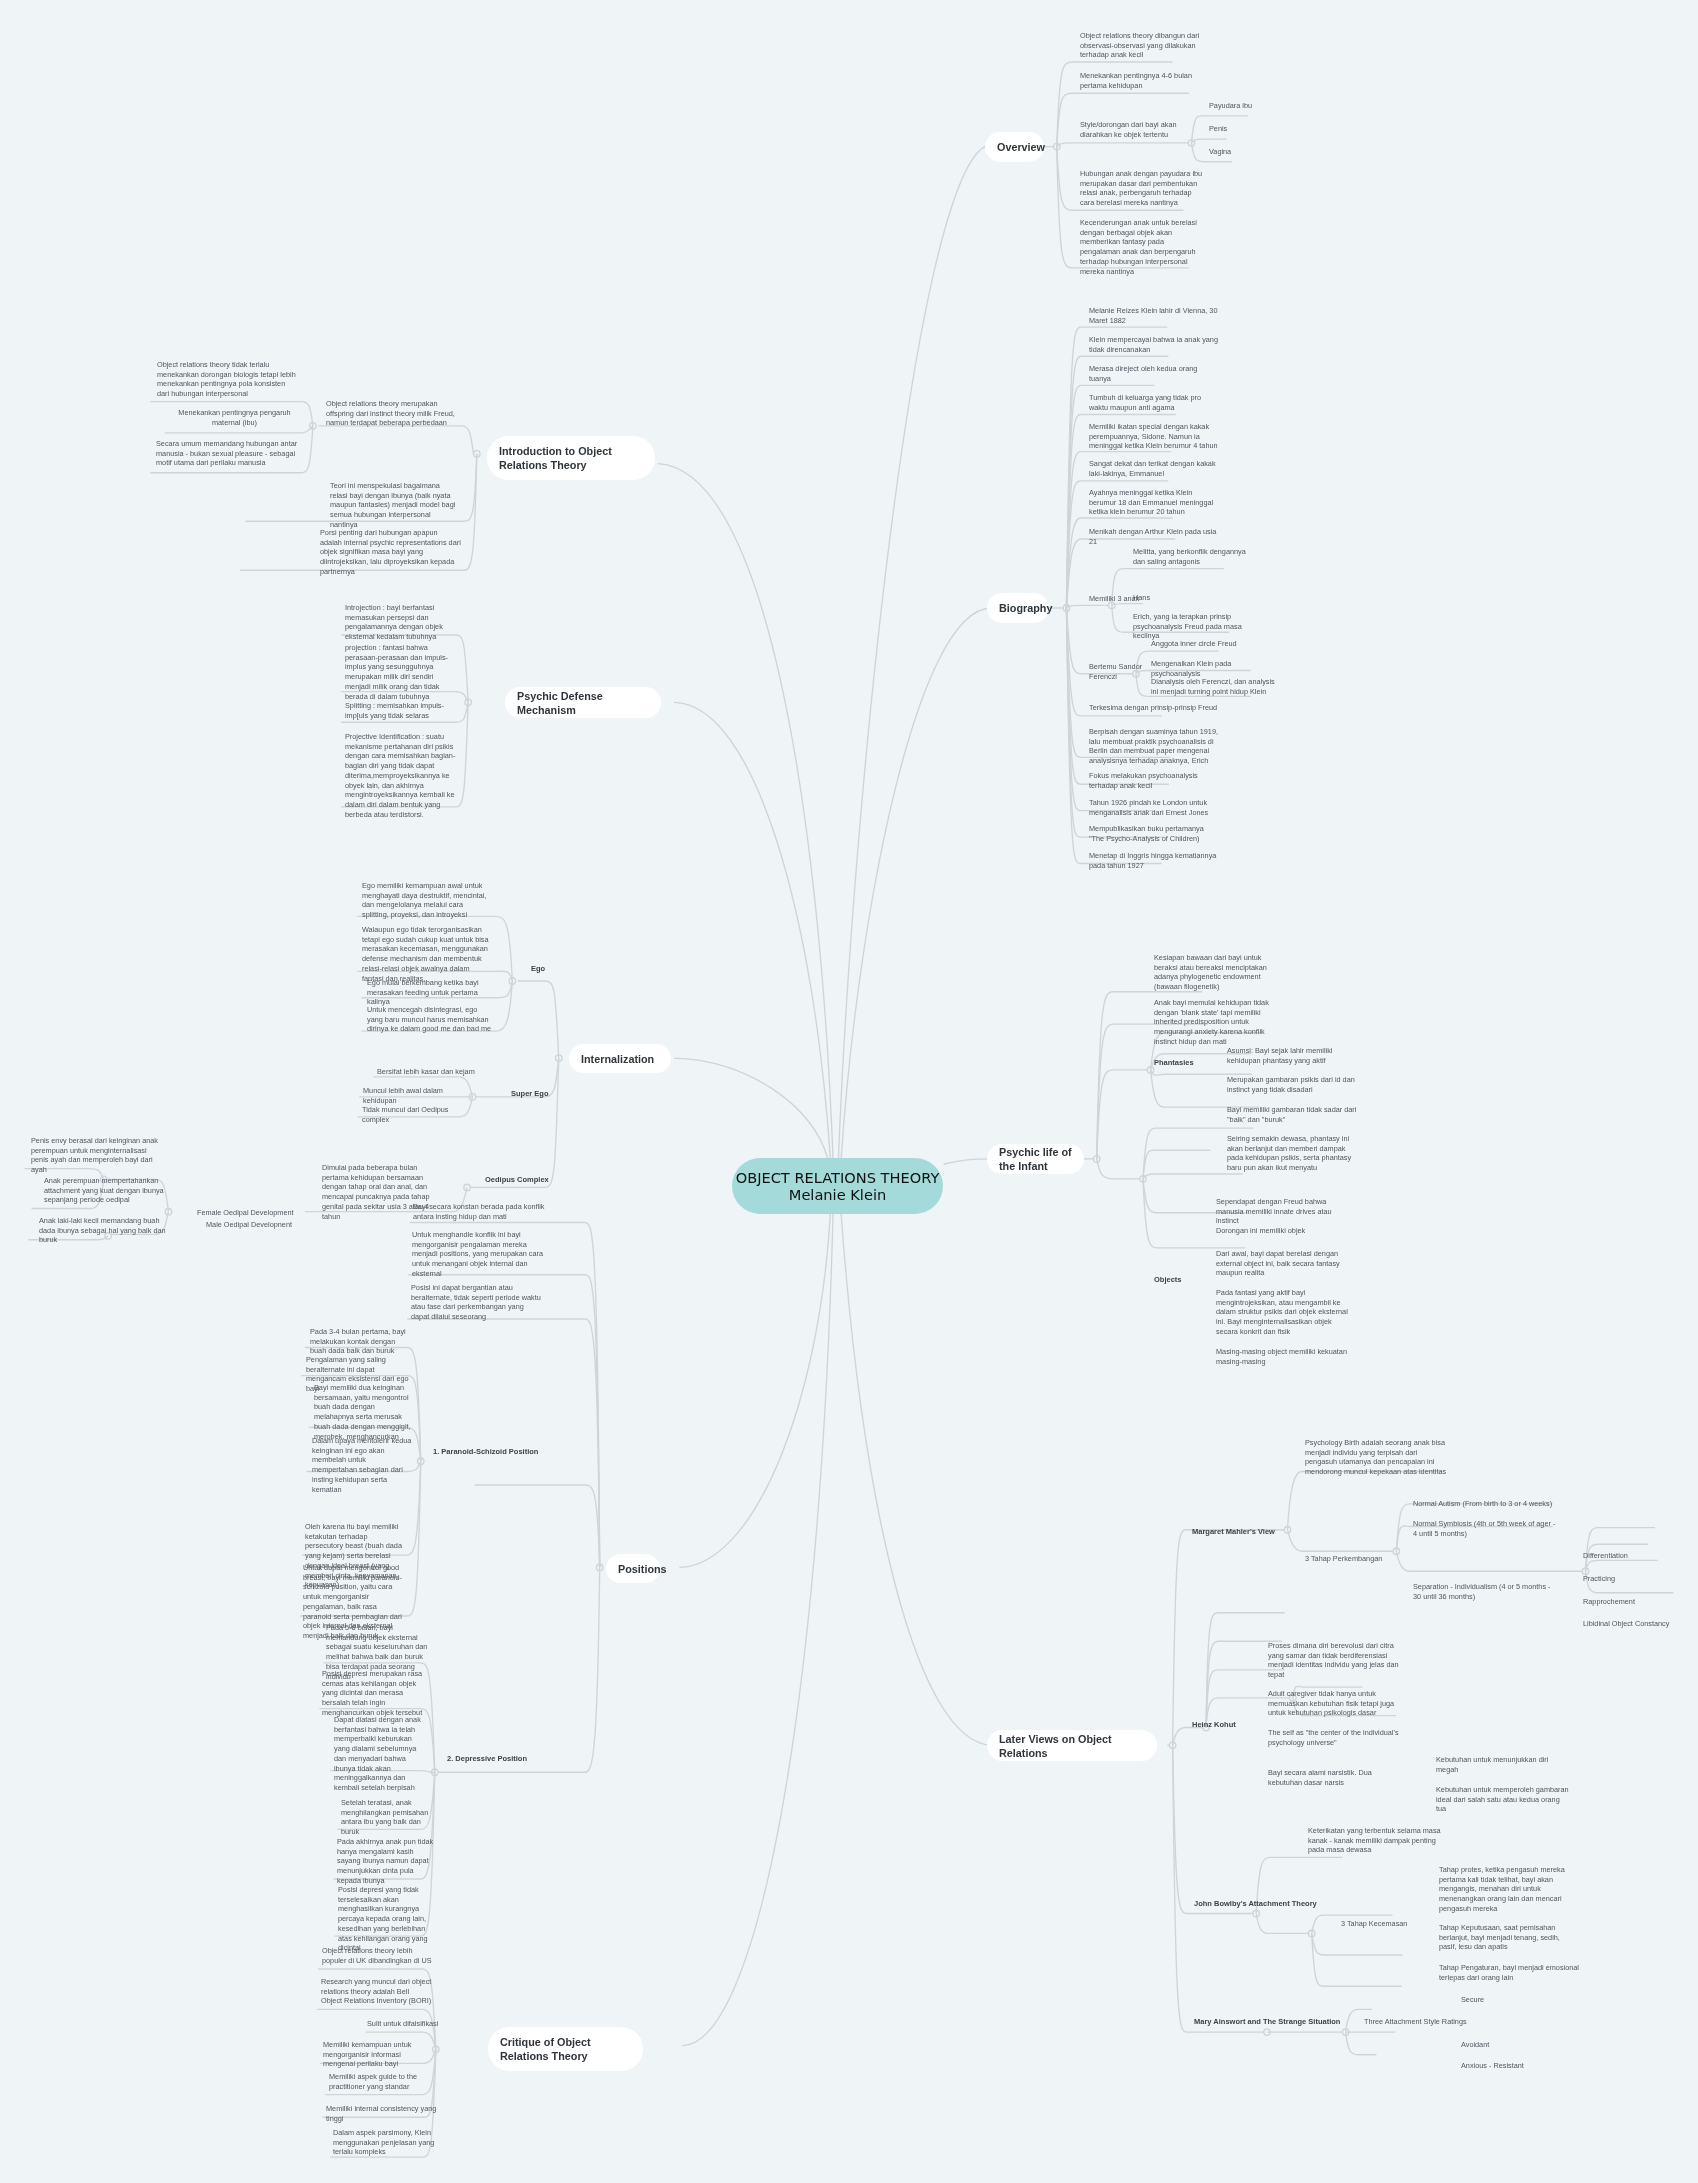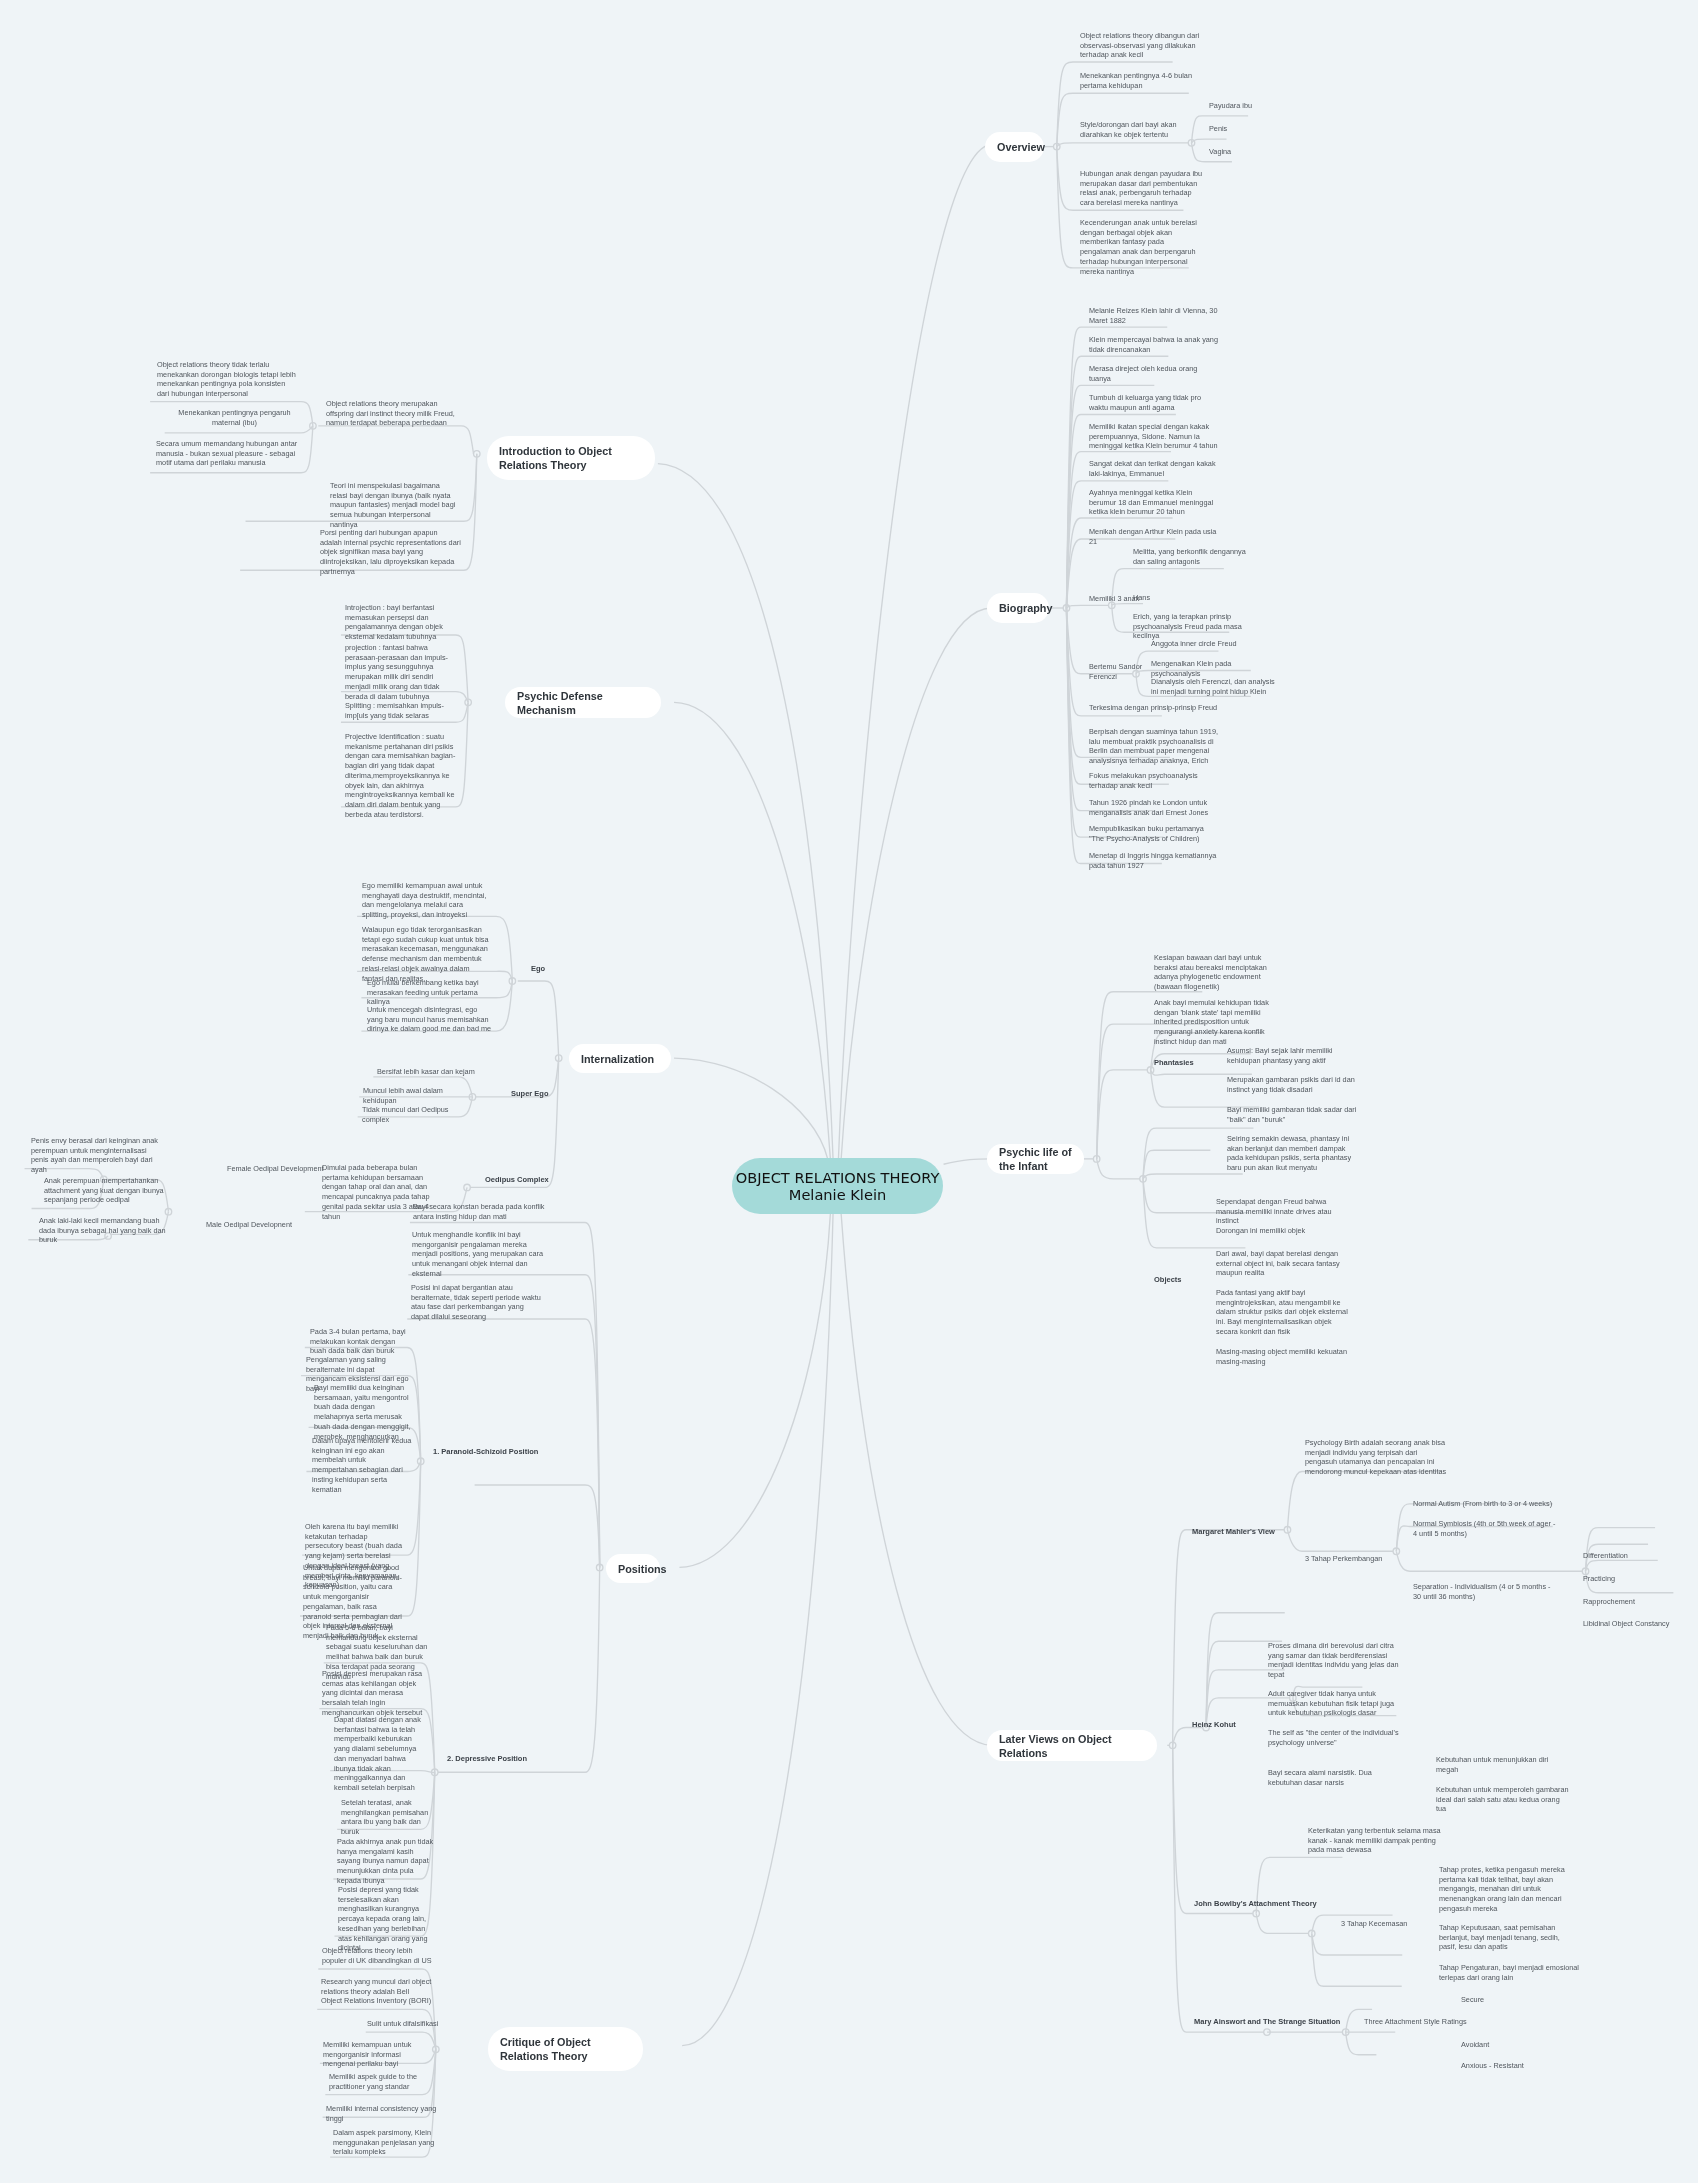--- a/index.html
+++ b/index.html
@@ -318,21 +318,21 @@
 <div class="t" style="left:362px;top:881px;width:127px;">Ego memiliki kemampuan awal untuk menghayati daya destruktif, mencintai, dan mengelolanya melalui cara splitting, proyeksi, dan introyeksi</div>
 <div class="t" style="left:362px;top:925px;width:127px;">Walaupun ego tidak terorganisasikan tetapi ego sudah cukup kuat untuk bisa merasakan kecemasan, menggunakan defense mechanism dan membentuk relasi-relasi objek awalnya dalam fantasi dan realitas.</div>
 <div class="t" style="left:367px;top:978px;width:127px;">Ego mulai berkembang ketika bayi merasakan feeding untuk pertama kalinya</div>
 <div class="t" style="left:367px;top:1005px;width:127px;">Untuk mencegah disintegrasi, ego yang baru muncul harus memisahkan dirinya ke dalam good me dan bad me</div>
 <div class="t b" style="left:511px;top:1089px;">Super Ego</div>
 <div class="t" style="left:377px;top:1067px;width:108px;">Bersifat lebih kasar dan kejam</div>
 <div class="t" style="left:363px;top:1086px;width:108px;">Muncul lebih awal dalam kehidupan</div>
 <div class="t" style="left:362px;top:1105px;width:108px;">Tidak muncul dari Oedipus complex</div>
 <div class="t b" style="left:485px;top:1175px;">Oedipus Complex</div>
 <div class="t" style="left:322px;top:1163px;width:124px;">Dimulai pada beberapa bulan pertama kehidupan bersamaan dengan tahap oral dan anal, dan mencapai puncaknya pada tahap genital pada sekitar usia 3 atau 4 tahun</div>
-<div class="t" style="left:197px;top:1164px;width:97px;margin-left:30px;">Female Oedipal Development</div>
+<div class="t" style="left:197px;top:1208px;width:97px;">Female Oedipal Development</div>
 <div class="t" style="left:31px;top:1136px;width:129px;">Penis envy berasal dari keinginan anak perempuan untuk menginternalisasi penis ayah dan memperoleh bayi dari ayah</div>
 <div class="t" style="left:44px;top:1176px;width:124px;">Anak perempuan mempertahankan attachment yang kuat dengan ibunya sepanjang periode oedipal</div>
 <div class="t" style="left:206px;top:1220px;width:92px;">Male Oedipal Developnent</div>
 <div class="t" style="left:39px;top:1216px;width:129px;">Anak laki-laki kecil memandang buah dada ibunya sebagai hal yang baik dan buruk</div>
 
 <div class="main" style="left:606px;top:1554px;width:54px;height:29px;">
     <span>Positions</span>
   </div>
 <div class="t" style="left:413px;top:1202px;width:132px;">Bayi secara konstan berada pada konflik antara insting hidup dan mati</div>
 <div class="t" style="left:412px;top:1230px;width:132px;">Untuk menghandle konflik ini bayi mengorganisir pengalaman mereka menjadi positions, yang merupakan cara untuk menangani objek internal dan eksternal</div>

